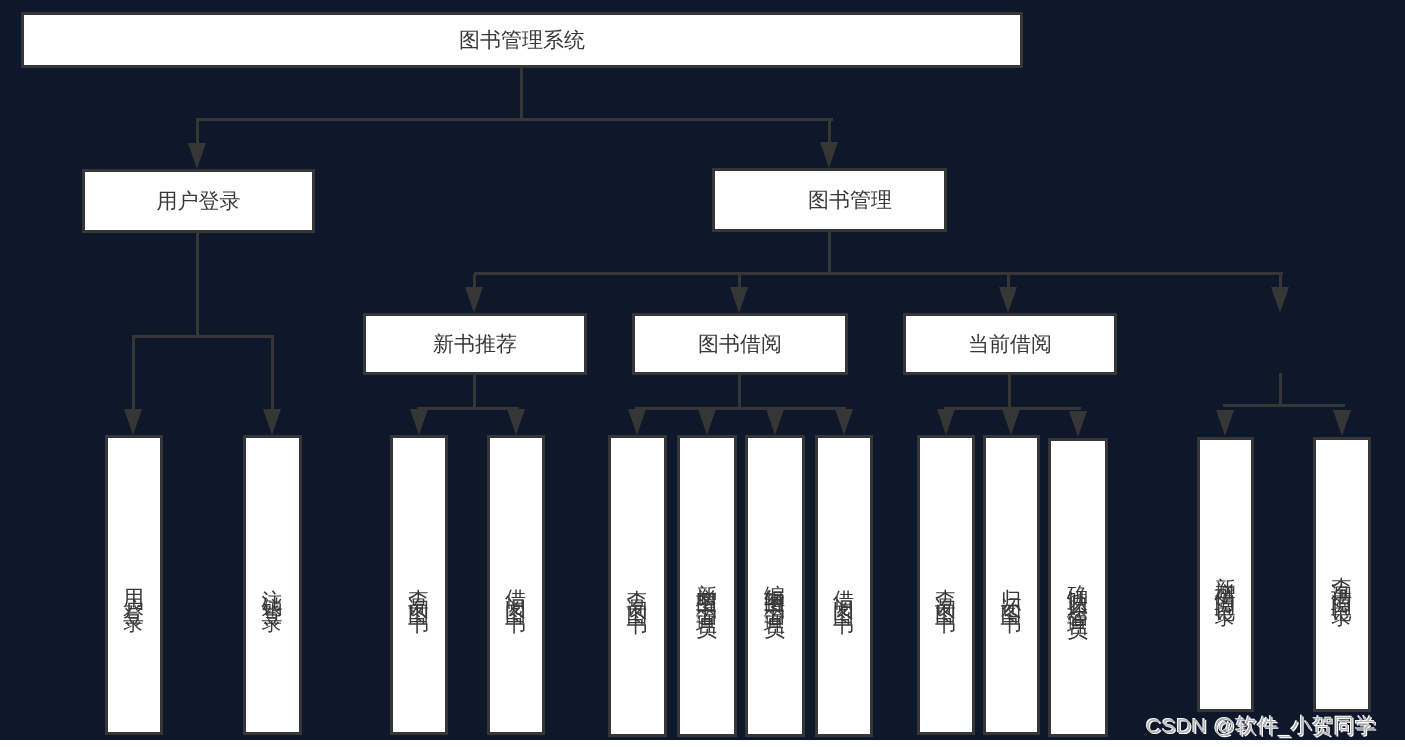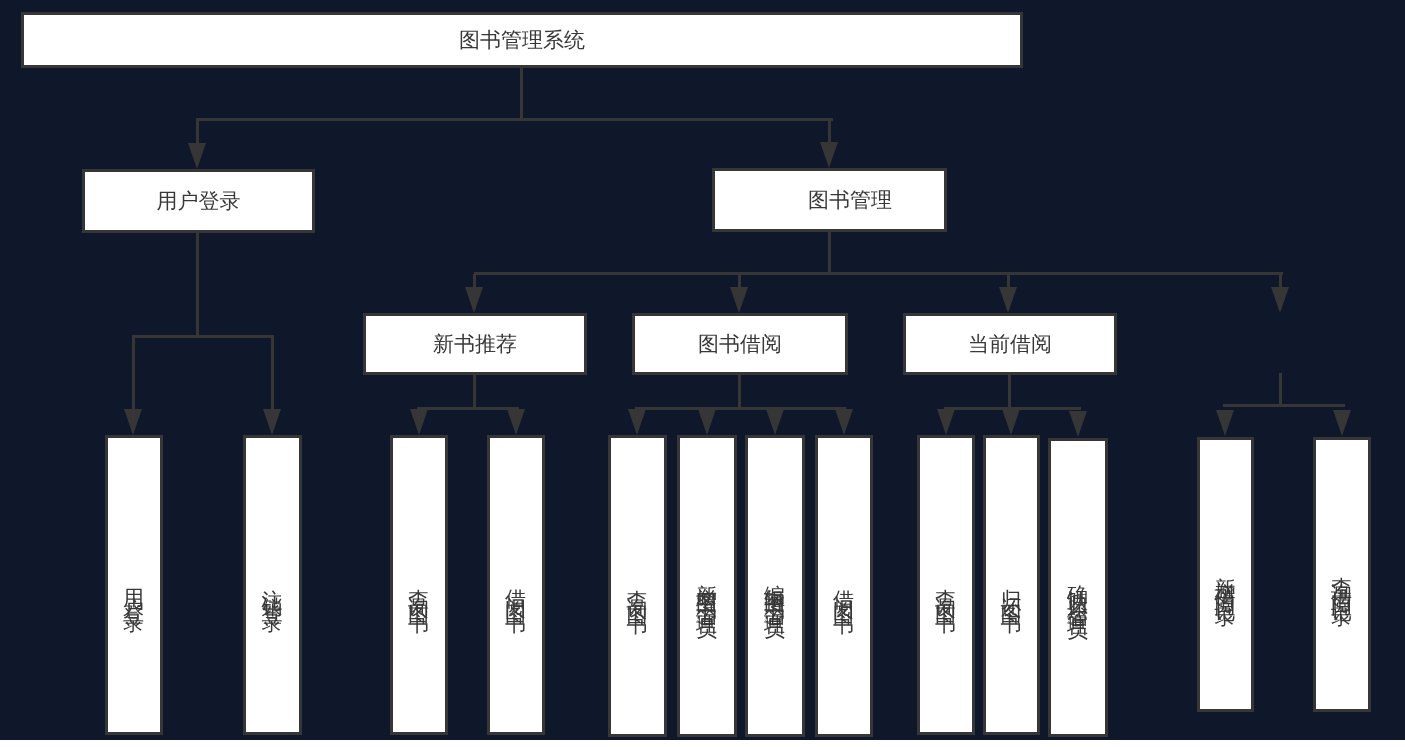--- a/index.html
+++ b/index.html
@@ -103,14 +103,15 @@
   <div class="node vnode" style="left:745px;top:435px;width:60px;height:302px;letter-spacing:5px;">编辑图书（管理员）</div>
   <div class="node vnode" style="left:815px;top:435px;width:58px;height:302px;">借阅图书</div>
 
   <div class="node vnode" style="left:917px;top:435px;width:58px;height:300px;">查询图书</div>
   <div class="node vnode" style="left:983px;top:435px;width:57px;height:300px;">归还图书</div>
   <div class="node vnode" style="left:1048px;top:438px;width:60px;height:299px;letter-spacing:5px;">确认归还（管理员）</div>
 
   <div class="node vnode" style="left:1197px;top:437px;width:57px;height:275px;letter-spacing:6px;">新增借阅记录</div>
   <div class="node vnode" style="left:1313px;top:437px;width:58px;height:275px;letter-spacing:6px;">查询借阅记录</div>
 
+  <div class="watermark">CSDN @软件_小贺同学</div>
 
 </div>
 
 </body></html>

